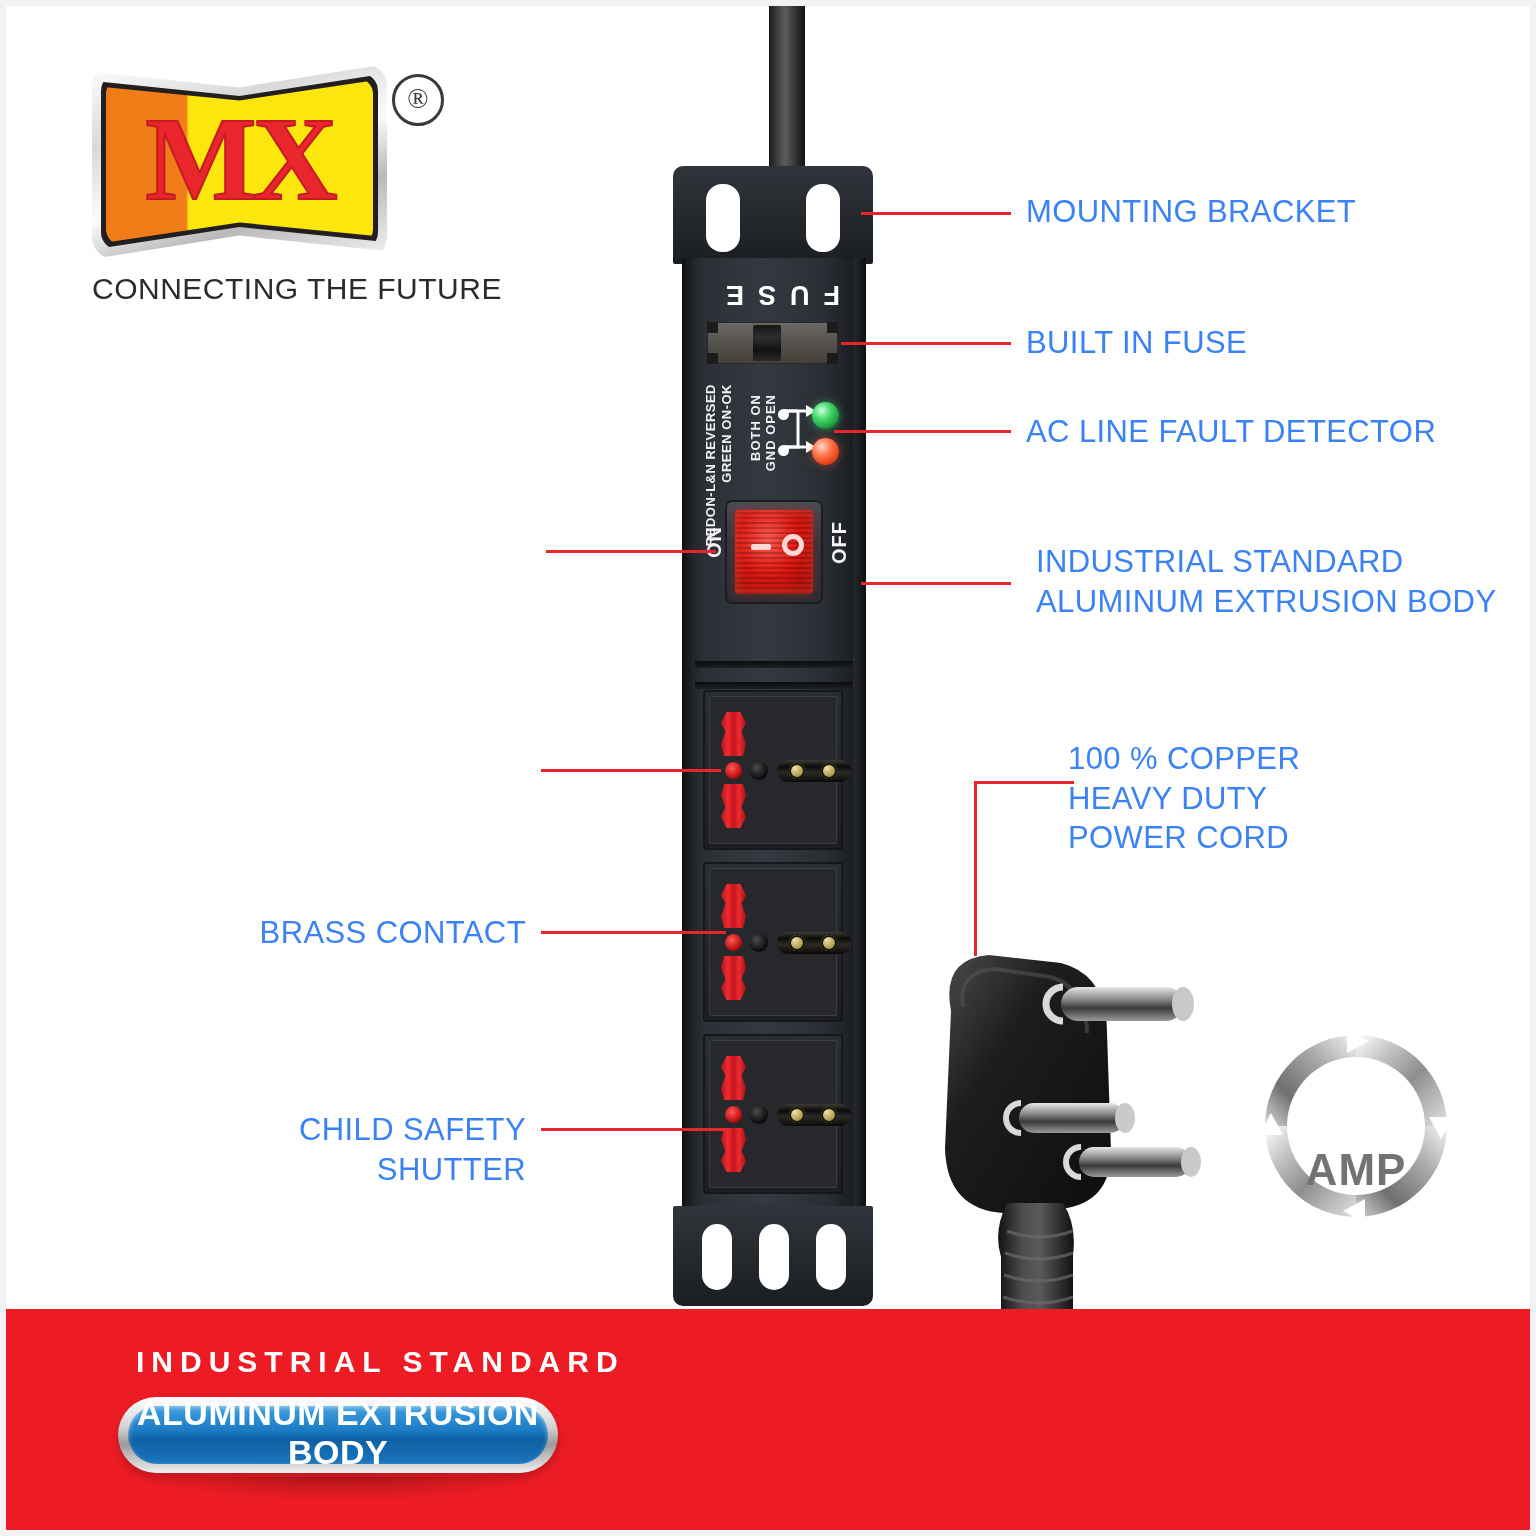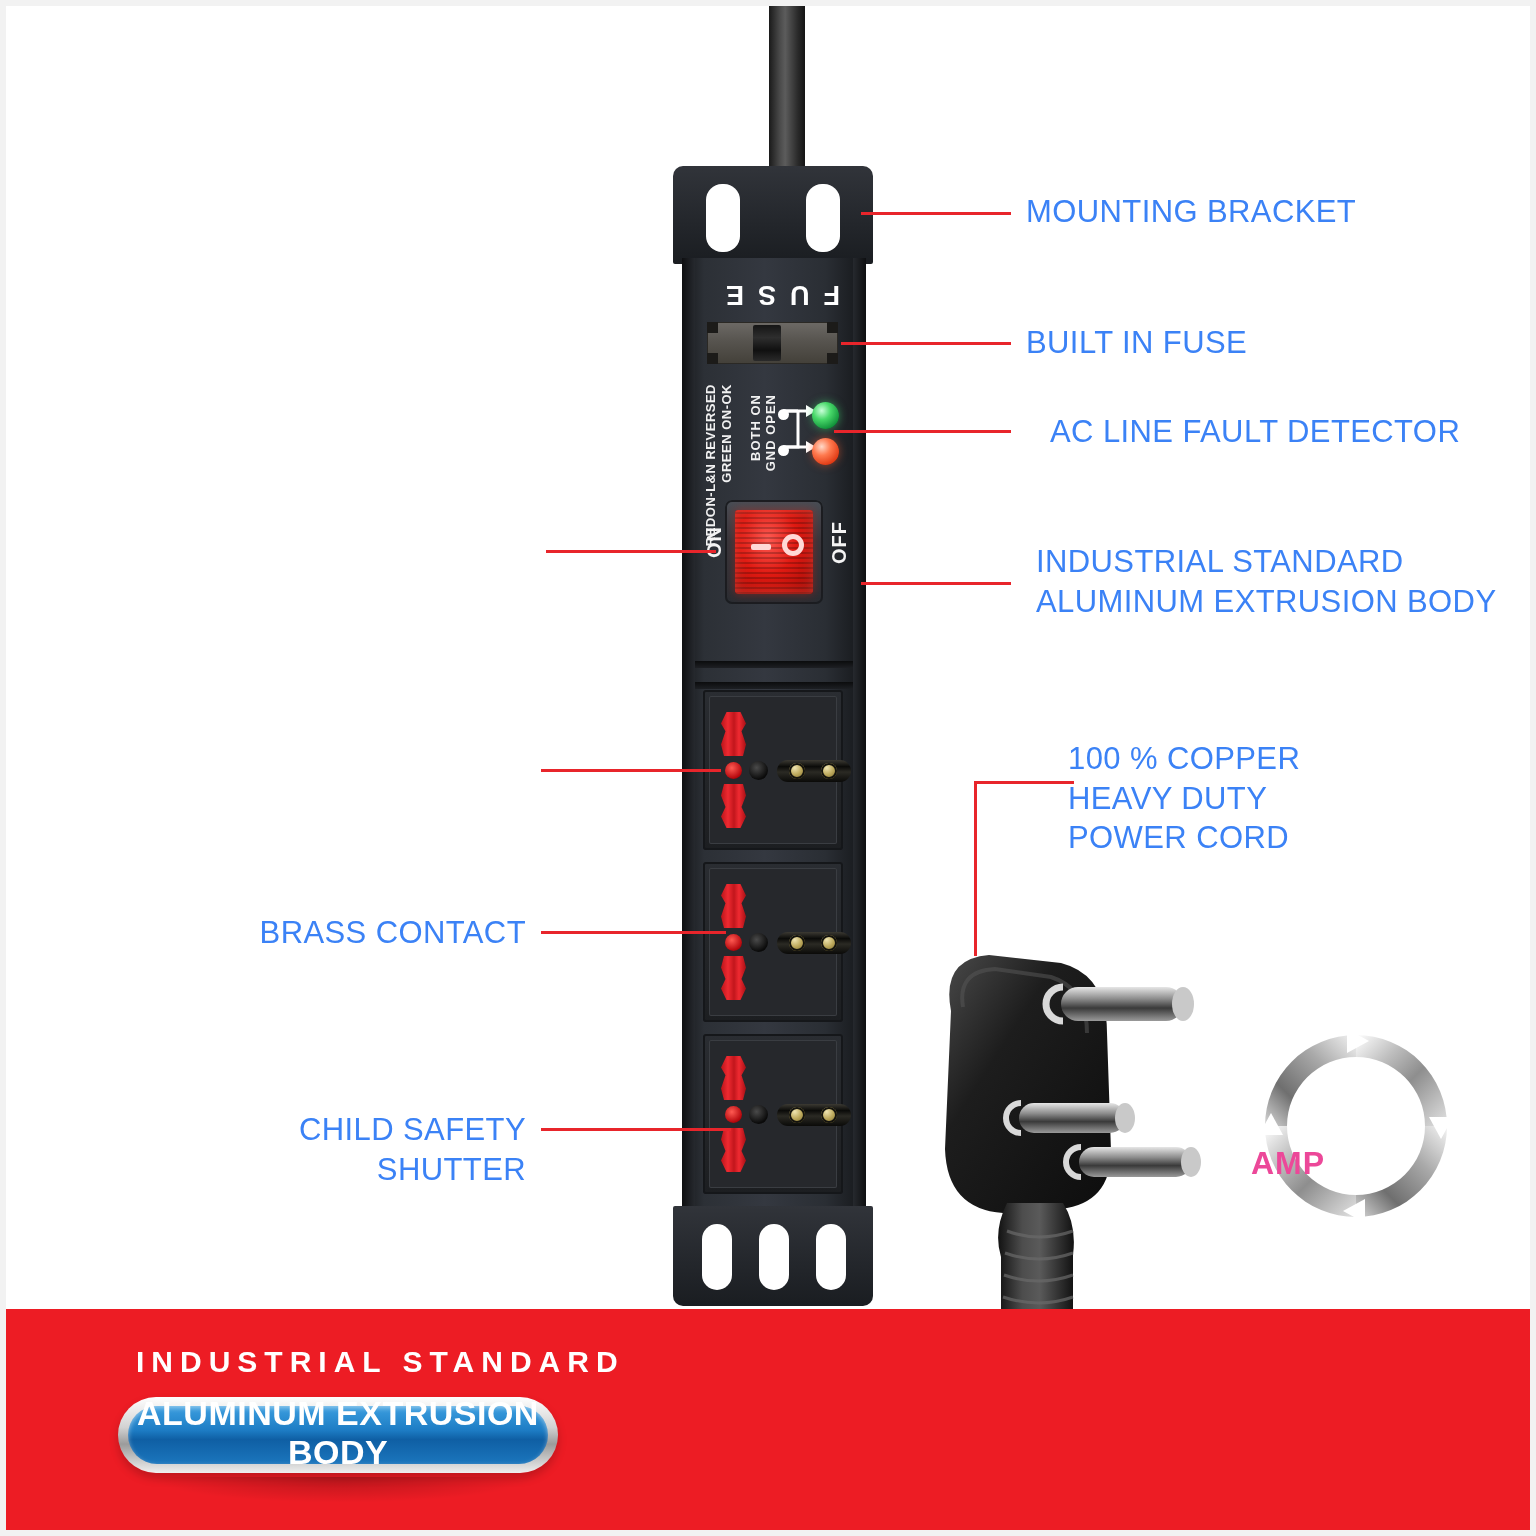--- a/index.html
+++ b/index.html
@@ -211,22 +211,22 @@
   .vline{position:absolute;background:#e8252b;width:3px;}
 
   
   #amp{position:absolute;left:1245px;top:1015px;width:210px;height:210px;}
   .amp-num{
     position:absolute;left:0;right:0;top:34px;text-align:center;
     color:#e8252b;font-size:84px;font-weight:bold;line-height:1;
     letter-spacing:-2px;
   }
   .amp-unit{
-    position:absolute;left:0;right:0;top:124px;text-align:left;
-    color:#ec4899;font-size:32px;font-weight:bold;letter-spacing:1px;
+    position:absolute;left:0;right:0;top:124px;text-align:center;
+    color:#737373;font-size:44px;font-weight:bold;letter-spacing:1px;
   }
 
   
   #banner{
     position:absolute;left:0;top:1303px;width:1536px;height:233px;
     background:#ed1c24;
   }
   .banner-sub{
     position:absolute;left:130px;top:36px;
     color:#ffffff;font-size:30px;font-weight:bold;letter-spacing:7px;
@@ -251,20 +251,30 @@
   .pill-shadow{
     position:absolute;left:140px;top:168px;width:390px;height:26px;
     background:radial-gradient(ellipse at 50% 0%, rgba(0,0,0,.22), rgba(237,28,36,0) 70%);
   }
 </style>
 </head>
 <body>
 
 <div id="stage">
 
+  <div class="logo-wrap">
+    <div class="logo-badge">
+      <div class="chrome"></div>
+      <div class="inner-dark"></div>
+      <div class="face"></div>
+      <div class="logo-text">MX</div>
+    </div>
+    <div class="reg-mark">®</div>
+    <div class="tagline">CONNECTING THE FUTURE</div>
+  </div>
 
   <div>
 
     <div class="cord-top"></div>
     <div class="cord-boss"></div>
 
     <div class="bracket-top"></div>
     <div class="slot" style="left:700px;top:178px;width:34px;height:68px;"></div>
     <div class="slot" style="left:800px;top:178px;width:34px;height:68px;"></div>
 
@@ -395,21 +405,21 @@
   <div class="line" style="left:968px;top:775px;width:100px;"></div>
   <div class="vline" style="left:968px;top:775px;height:175px;"></div>
 
   <div class="line" style="left:540px;top:544px;width:170px;"></div>
   <div class="line" style="left:535px;top:763px;width:180px;"></div>
   <div class="line" style="left:535px;top:925px;width:185px;"></div>
   <div class="line" style="left:535px;top:1122px;width:190px;"></div>
 
   <div class="lbl r" style="left:1020px;top:186px;">MOUNTING  BRACKET</div>
   <div class="lbl r" style="left:1020px;top:317px;">BUILT IN FUSE</div>
-  <div class="lbl r" style="left:1044px;top:406px;">AC LINE FAULT DETECTOR</div>
+  <div class="lbl r" style="left:1020px;top:406px;">AC LINE FAULT DETECTOR</div>
   <div class="lbl r" style="left:1030px;top:536px;">INDUSTRIAL STANDARD
 ALUMINUM EXTRUSION BODY</div>
   <div class="lbl r" style="left:1062px;top:733px;">100 % COPPER
 HEAVY DUTY
 POWER CORD</div>
 
   <div class="lbl l" style="left:160px;top:1104px;width:360px;">CHILD SAFETY SHUTTER</div>
   <div class="lbl l" style="left:200px;top:907px;width:320px;">BRASS CONTACT</div>
 
   <div id="amp">

